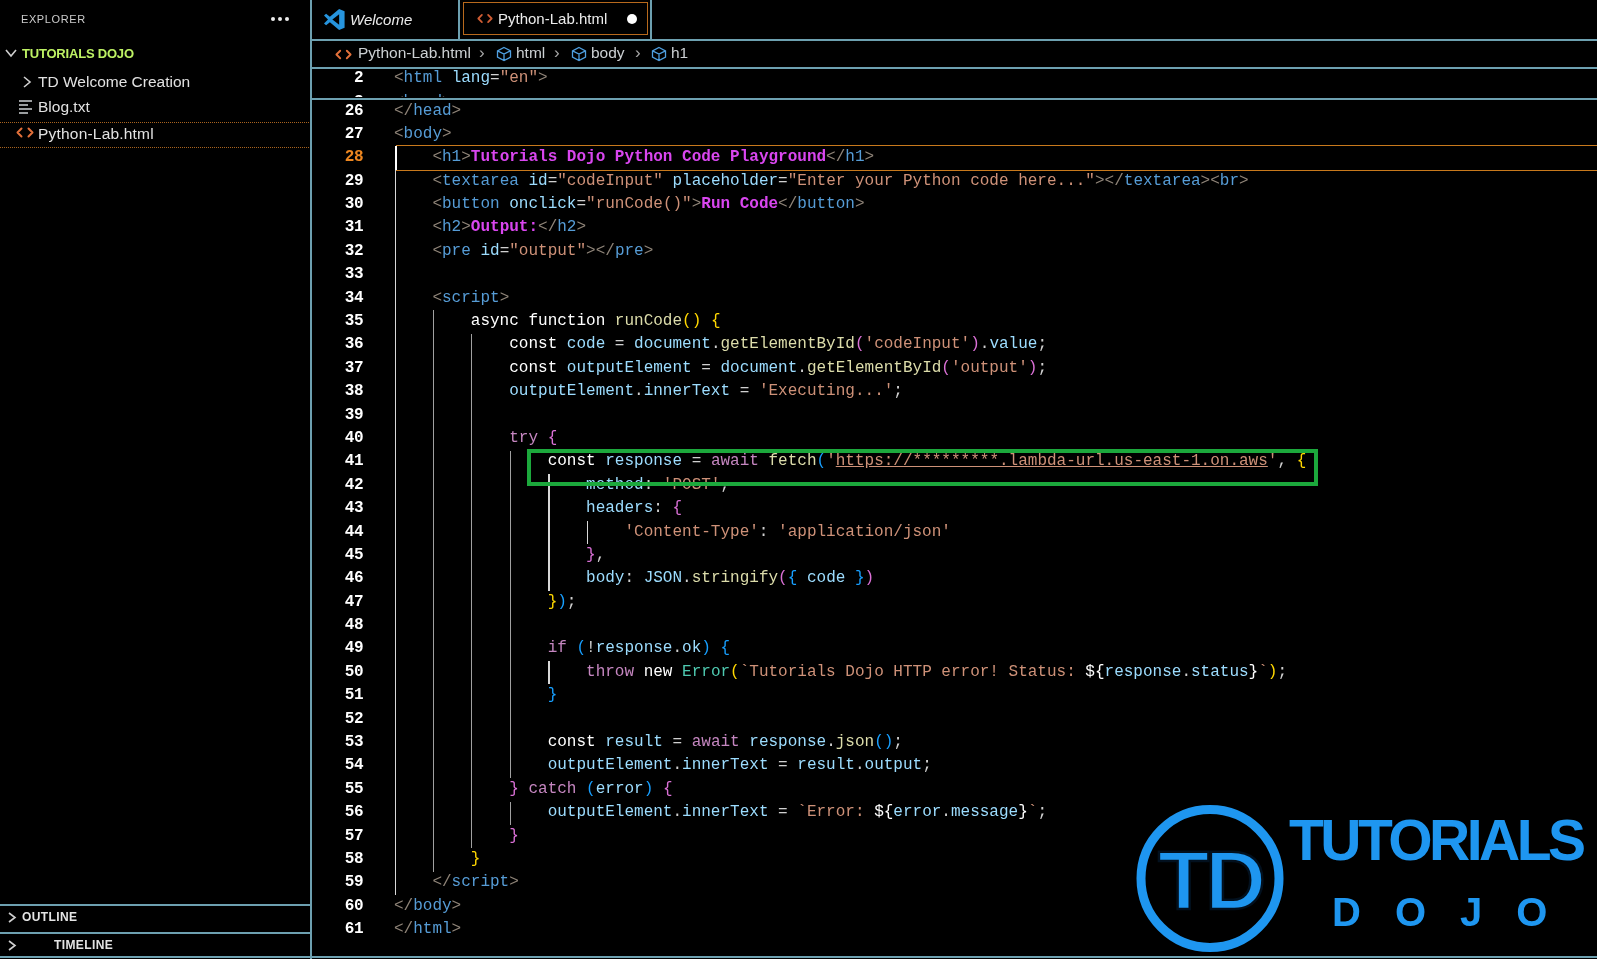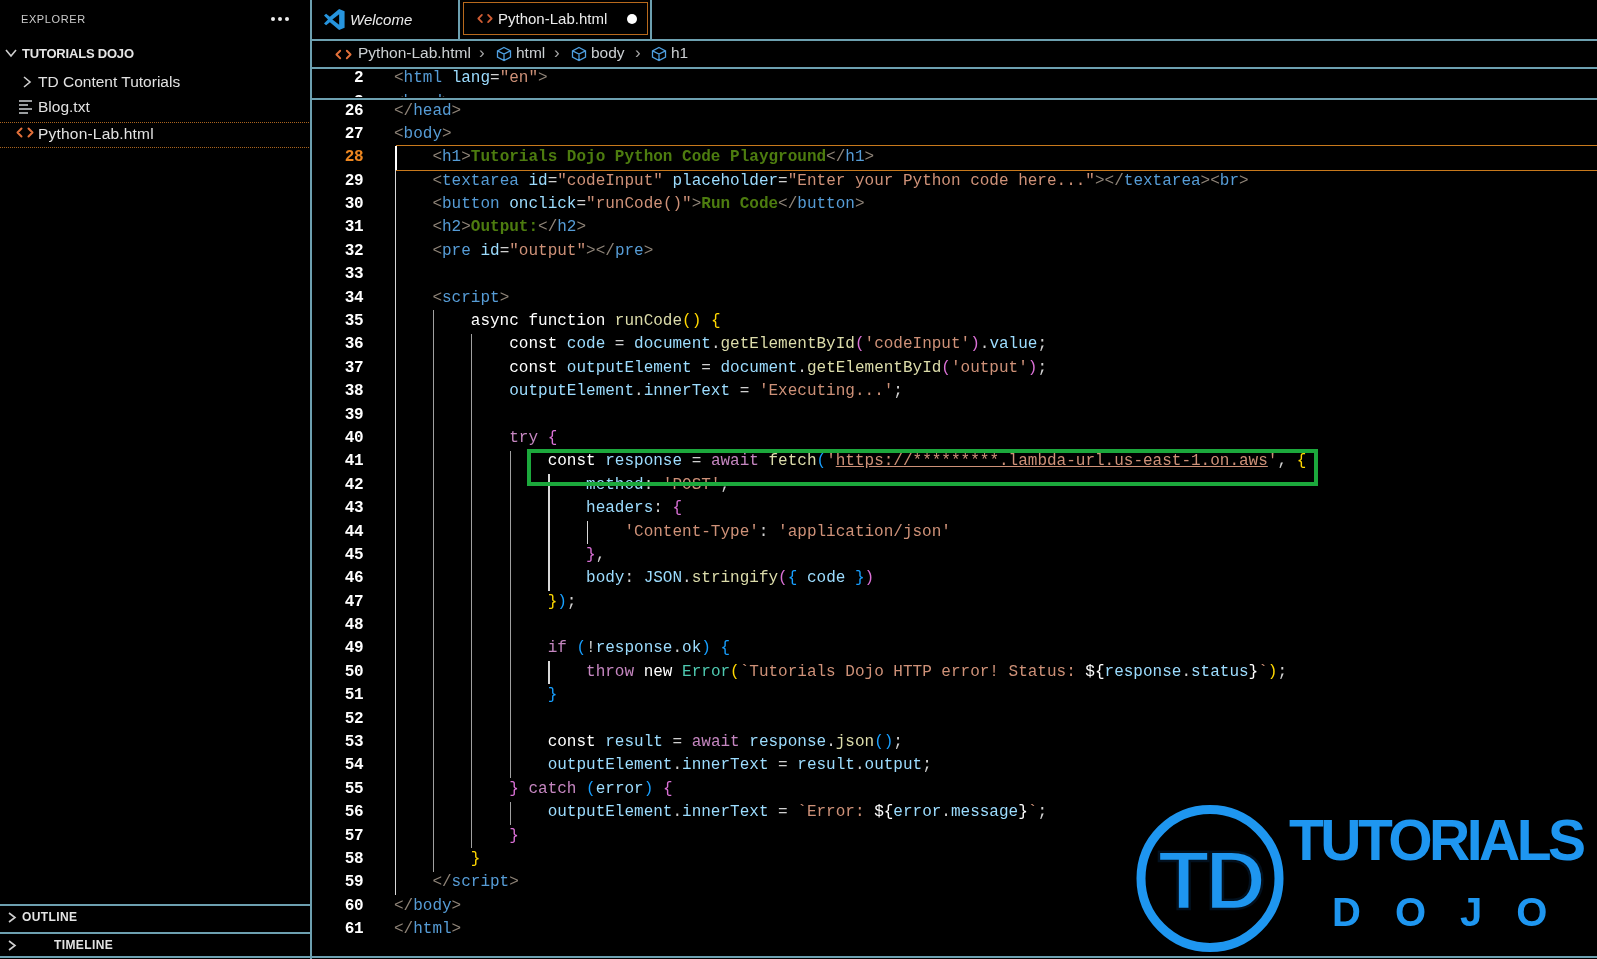--- a/index.html
+++ b/index.html
@@ -26,45 +26,45 @@
   .s { color:#CE9178; }
   .k { color:#ffffff;margin-top:8px; }
   .c { color:#C586C0; }
   .f { color:#DCDCAA; }
   .v { color:#9CDCFE; }
   .w { color:#d0d0d0; }
   .g { color:#FFD700; }
   .o { color:#DA70D6; }
   .u { color:#179FFF; }
   .e { color:#4EC9B0; }
-  .x { color:#4d7c0f; font-weight:bold; }
+  .x { color:#d946ef; font-weight:bold; }
   .ul { text-decoration:underline; }
   .guide { position:absolute; width:1px; background:#a0a0a0; }
   .guideb { position:absolute; width:1.5px; background:#d8d8d8; }
 </style>
 </head>
 <body>
 
 <div id="sidebar">
   <div class="abs" style="left:21px; top:13px; color:#cccccc; font-size:11px; letter-spacing:.6px;">EXPLORER</div>
   <div class="abs" style="left:271px; top:17px; width:20px; height:5px;">
     <div style="position:absolute;left:0;top:0;width:4px;height:4px;border-radius:50%;background:#ececec;"></div>
     <div style="position:absolute;left:7px;top:0;width:4px;height:4px;border-radius:50%;background:#ececec;"></div>
     <div style="position:absolute;left:14px;top:0;width:4px;height:4px;border-radius:50%;background:#ececec;"></div>
   </div>
 
   <svg class="abs" style="left:4px; top:47px;" width="14" height="12" viewBox="0 0 14 12">
       <polyline class="chev" points="2,3 7,9 12,3"></polyline>
     </svg>
-  <div class="abs sbtxt" style="left:22px; top:45.5px; font-weight:bold; font-size:13px; letter-spacing:-0.2px; color:#e5e5e5;">TUTORIALS DOJO</div>
+  <div class="abs sbtxt" style="left:22px; top:45.5px; font-weight:bold; font-size:13px; letter-spacing:-0.2px; color:#bef264;">TUTORIALS DOJO</div>
 
   <svg class="abs" style="left:22px; top:74.5px;" width="10" height="14" viewBox="0 0 10 14">
       <polyline class="chev" points="2,2 8,7 2,12"></polyline>
     </svg>
-  <div class="abs sbtxt" style="left:38px; top:73px;">TD Content Tutorials</div>
+  <div class="abs sbtxt" style="left:38px; top:73px;">TD Welcome Creation</div>
 
   <div class="abs" style="left:19px; top:99px; width:14px; height:14px;">
     <div style="position:absolute;left:0;top:1px;width:13px;height:2px;background:#9a9d9f;"></div>
     <div style="position:absolute;left:0;top:5px;width:9px;height:2px;background:#9a9d9f;"></div>
     <div style="position:absolute;left:0;top:9px;width:13px;height:2px;background:#9a9d9f;"></div>
     <div style="position:absolute;left:0;top:13px;width:9px;height:2px;background:#9a9d9f;"></div>
   </div>
   <div class="abs sbtxt" style="left:38px; top:97.5px;">Blog.txt</div>
 
   <div class="abs" style="left:0px; top:121.5px; width:309px; height:26px; border-top:1px dotted #a8631e; border-bottom:1px dotted #a8631e;"></div>

